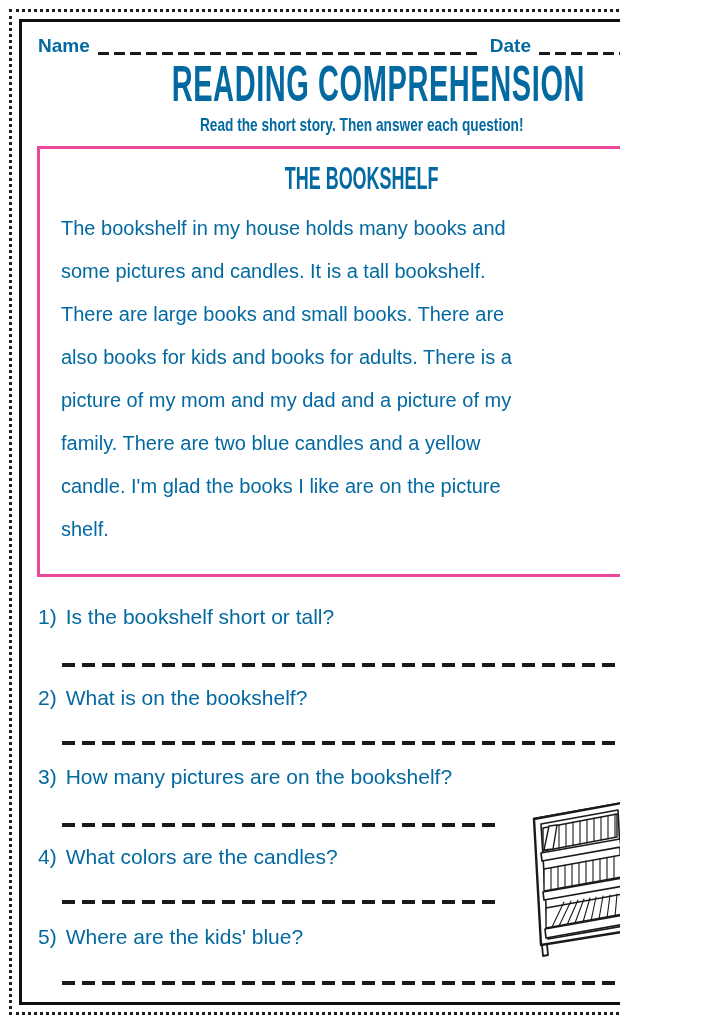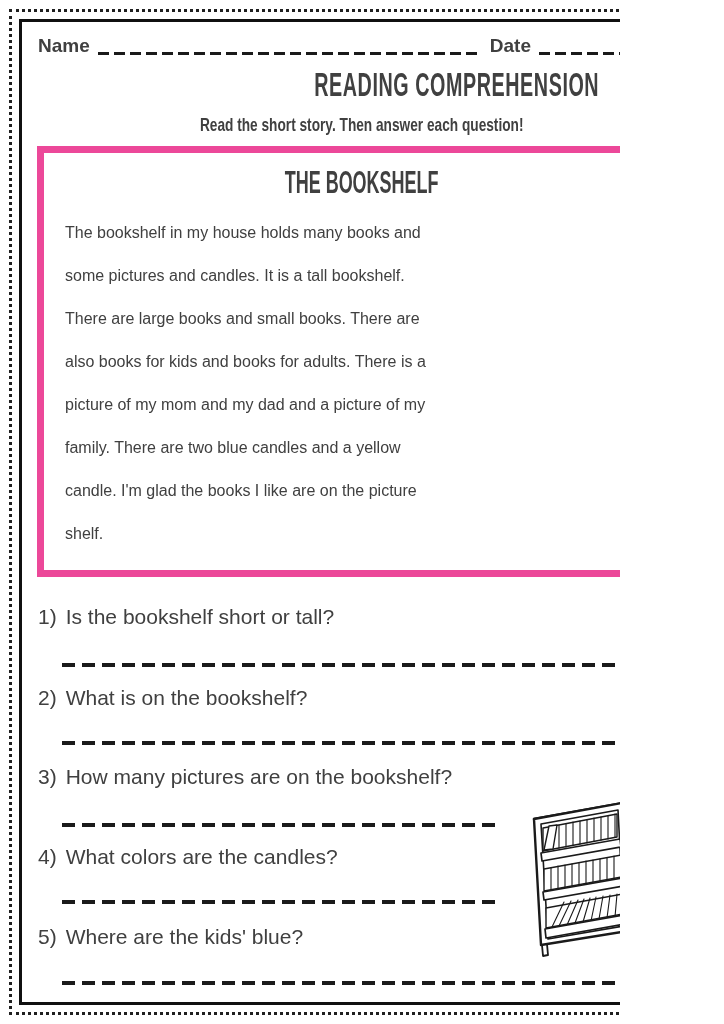--- a/index.html
+++ b/index.html
@@ -1,48 +1,48 @@
 <!DOCTYPE html>
 <html><head>
 <meta charset="utf-8">
 <style>
   html,body{margin:0;padding:0;background:#ffffff;}
   .sheet{
     position:relative;width:620px;height:1024px;background:#ffffff;
-    font-family:"Liberation Sans",sans-serif;color:#404040;overflow:hidden;
+    font-family:"Liberation Sans",sans-serif;color:#0369a1;overflow:hidden;
   }
   .dotted-frame{
     position:absolute;left:9px;top:9px;width:700px;height:1000px;
     border:3px dotted #1f1f1f;
   }
   .solid-frame{
     position:absolute;left:19px;top:19px;width:680px;height:980px;
     border:3px solid #101010;background:#ffffff;
   }
   
   .header-row{
     position:absolute;top:11px;left:16px;right:16px;
     display:flex;align-items:flex-end;gap:8px;
     font-size:19px;font-weight:700;line-height:26px;white-space:nowrap;
   }
   .fill-line{height:3px;background:repeating-linear-gradient(to right,#1a1a1a 0 11px,transparent 11px 16px);margin-bottom:4px;}
   .name-line{flex:1;}
   .date-line{width:147px;}
-  .title{position:absolute;top:33px;left:0;width:100%;text-align:right;font-size:34px;font-weight:700;line-height:58px;}
+  .title{position:absolute;top:33px;left:0;width:100%;text-align:center;font-size:50px;font-weight:700;line-height:58px;}
   .cond-main{display:inline-block;transform:scaleX(0.58);transform-origin:50% 50%;white-space:nowrap;letter-spacing:1px;}
   .subtitle{position:absolute;top:91px;left:0;width:100%;text-align:center;font-size:19px;font-weight:700;line-height:24px;text-decoration:underline;}
   .cond-sub{display:inline-block;transform:scaleX(0.72);transform-origin:50% 50%;white-space:nowrap;}
   
   .story-box{
     position:absolute;left:15px;top:124px;width:650px;height:431px;
-    border:7px solid #ec4899;box-sizing:border-box;background:#ffffff;
+    border:3px solid #ec4899;box-sizing:border-box;background:#ffffff;
   }
   .story-title{margin-top:13px;text-align:center;font-size:31px;font-weight:700;line-height:33px;}
   .cond-story{display:inline-block;transform:scaleX(0.58);transform-origin:50% 50%;white-space:nowrap;}
-  .story-text{margin:12px 0 0 21px;font-size:16px;line-height:43px;}
+  .story-text{margin:12px 0 0 21px;font-size:20px;line-height:43px;}
   .story-line{white-space:nowrap;height:43px;}
   
   .question{position:absolute;left:16px;display:flex;gap:9px;font-size:21px;line-height:30px;white-space:nowrap;}
   .q1{top:580px;} .q2{top:661px;} .q3{top:740px;} .q4{top:820px;} .q5{top:900px;}
   .answer-line{
     position:absolute;left:40px;height:4px;
     background:repeating-linear-gradient(to right,#1a1a1a 0 13px,transparent 13px 20px);
   }
   .al1{top:641px;width:626px;} .al2{top:719px;width:626px;}
   .al3{top:801px;width:438px;} .al4{top:878px;width:438px;}

